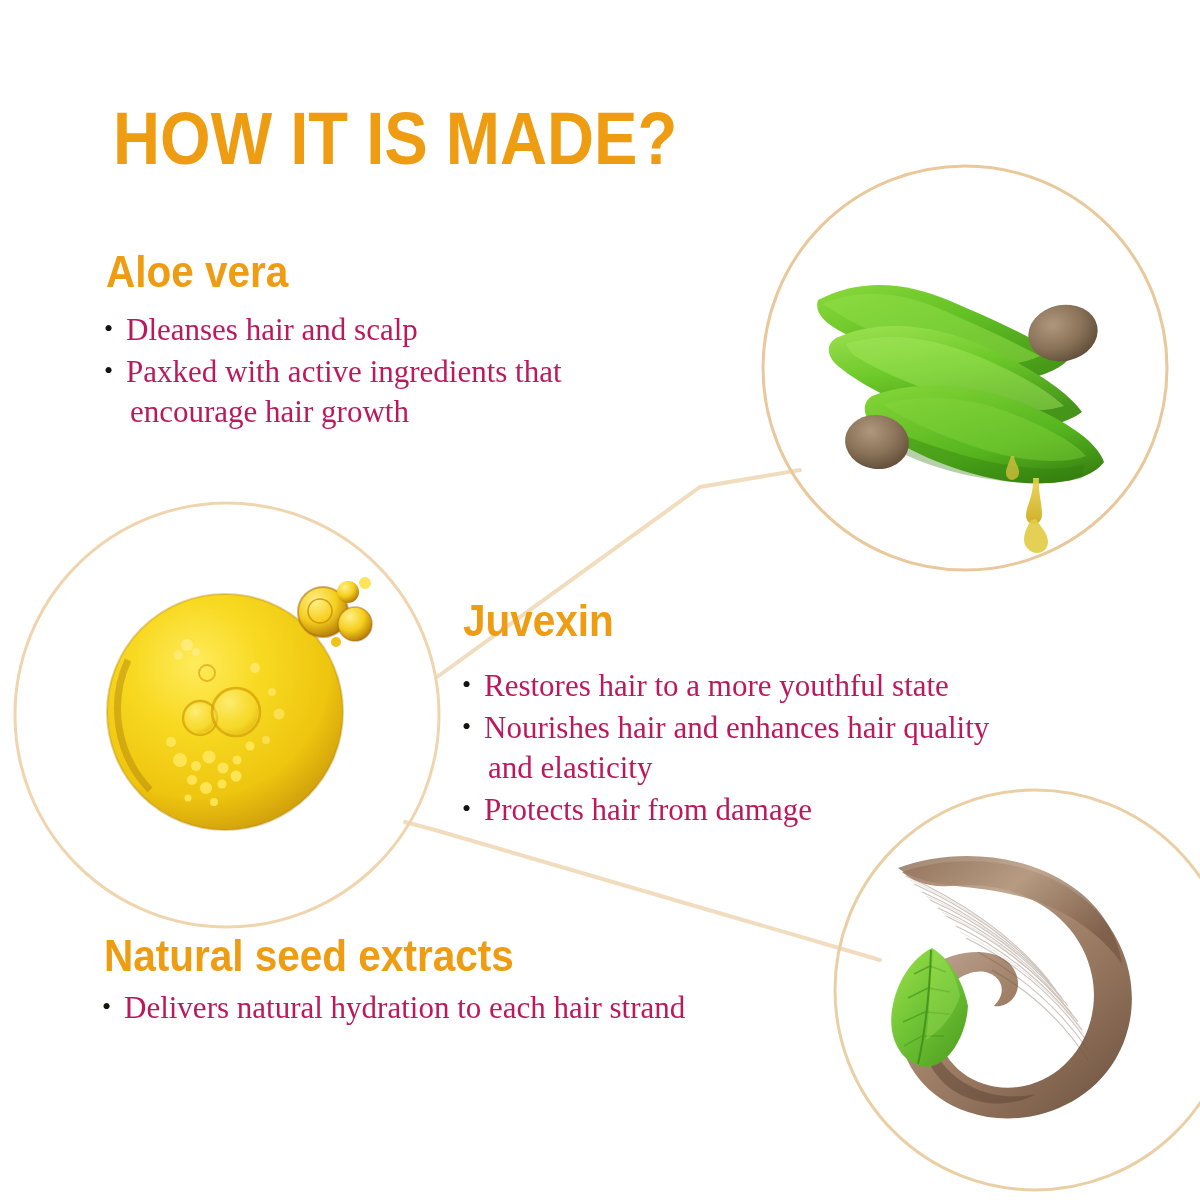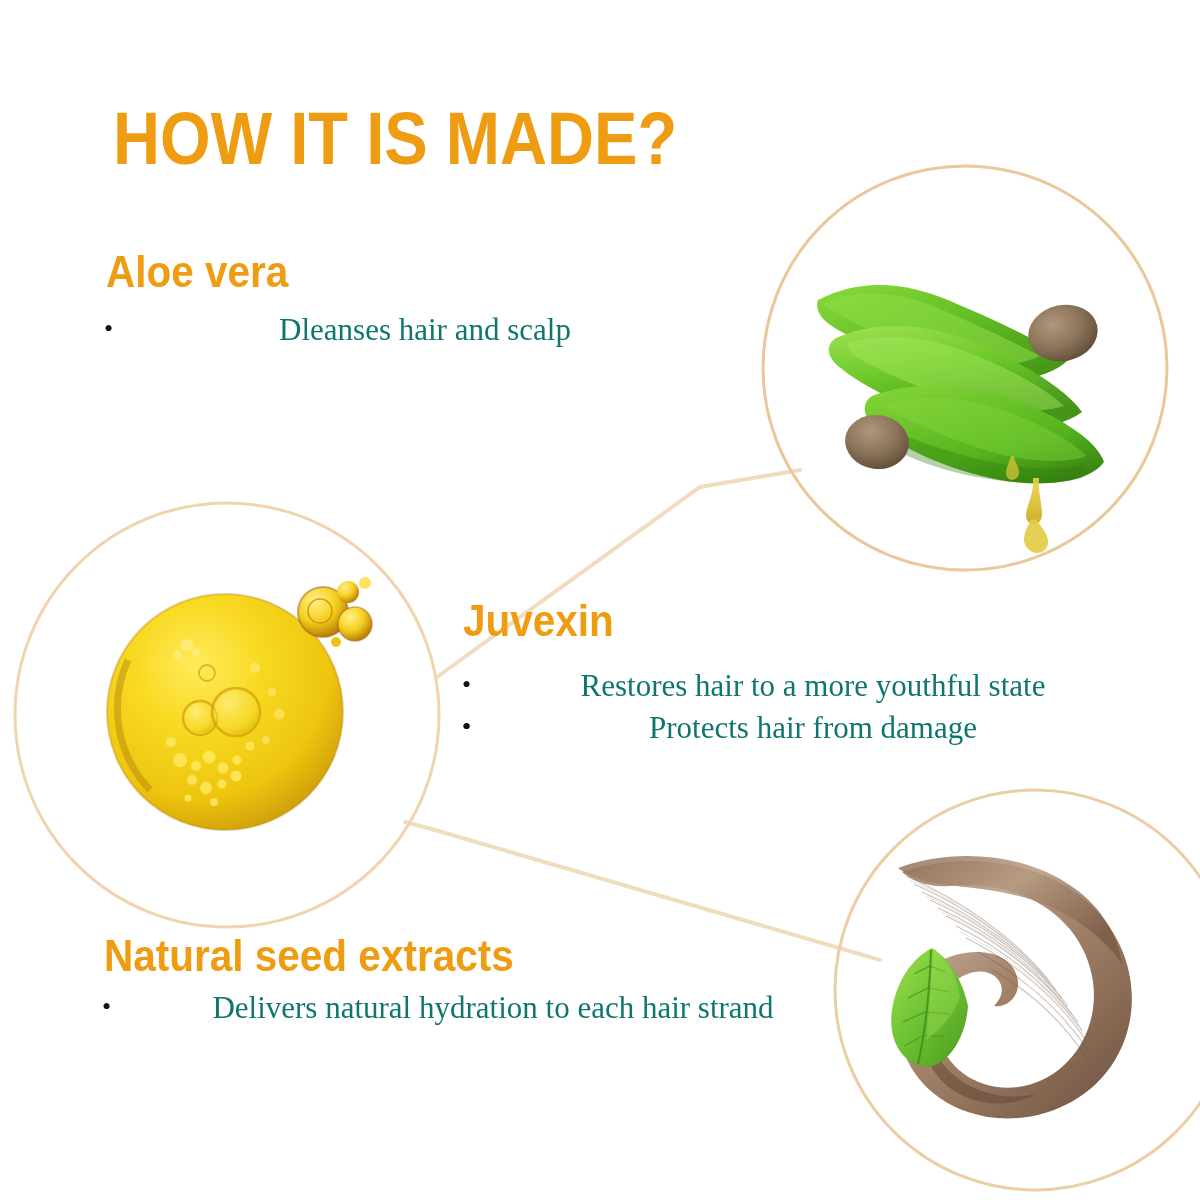--- a/index.html
+++ b/index.html
@@ -3,21 +3,21 @@
 <meta charset="utf-8">
 <style>
   html,body{margin:0;padding:0;}
   body{
     width:1200px;height:1200px;
     background:#ffffff;
     font-family:"Liberation Sans", sans-serif;
     overflow:hidden;
     position:relative;
   }
-  .stage{position:absolute;inset:0;width:1200px;height:1200px;text-align:center;}
+  .stage{position:absolute;inset:0;width:1200px;height:1200px;}
 
   
   .deco{position:absolute;left:0;top:0;width:1200px;height:1200px;pointer-events:none;}
 
   
   .title{
     position:absolute;
     left:113px;top:100px;
     font-family:"Liberation Sans", sans-serif;
     font-weight:bold;
@@ -43,21 +43,21 @@
   #head-aloe{left:106px;top:248px;}
   #head-juvexin{left:463px;top:597px;}
   #head-seed{left:104px;top:932px;}
 
   
   .bullets{
     position:absolute;
     font-family:"Liberation Serif", serif;
     font-size:31px;
     line-height:40px;
-    color:#0f766e;
+    color:#be185d;
   }
   #bl-aloe{left:104px;top:310px;width:620px;}
   #bl-juvexin{left:462px;top:652px;width:680px;margin-top:14px;}
   #bl-seed{left:102px;top:988px;width:760px;}
 
   .bullets li{
     list-style:none;
     position:relative;
     padding-left:22px;
     margin:0 0 2px 0;
@@ -300,30 +300,36 @@
   </svg>
 
   <div class="title">HOW IT IS MADE?</div>
 
   <div class="sec-head" id="head-aloe">Aloe vera</div>
   <div class="bullets" id="bl-aloe">
     <ul>
       <li>
         <span>Dleanses hair and scalp</span>
       </li>
+      <li>
+        <span>Paxked with active ingredients that</span>
+        <span class="bl-cont">encourage hair growth</span>
+      </li>
     </ul>
   </div>
 
   <div class="sec-head" id="head-juvexin">Juvexin</div>
   <div class="bullets" id="bl-juvexin">
     <ul>
       <li>
         <span>Restores hair to a more youthful state</span>
       </li>
       <li>
+        <span>Nourishes hair and enhances hair quality</span>
+        <span class="bl-cont">and elasticity</span>
       </li>
       <li>
         <span>Protects hair from damage</span>
       </li>
     </ul>
   </div>
 
   <div class="sec-head" id="head-seed">Natural seed extracts</div>
   <div class="bullets" id="bl-seed">
     <ul>

